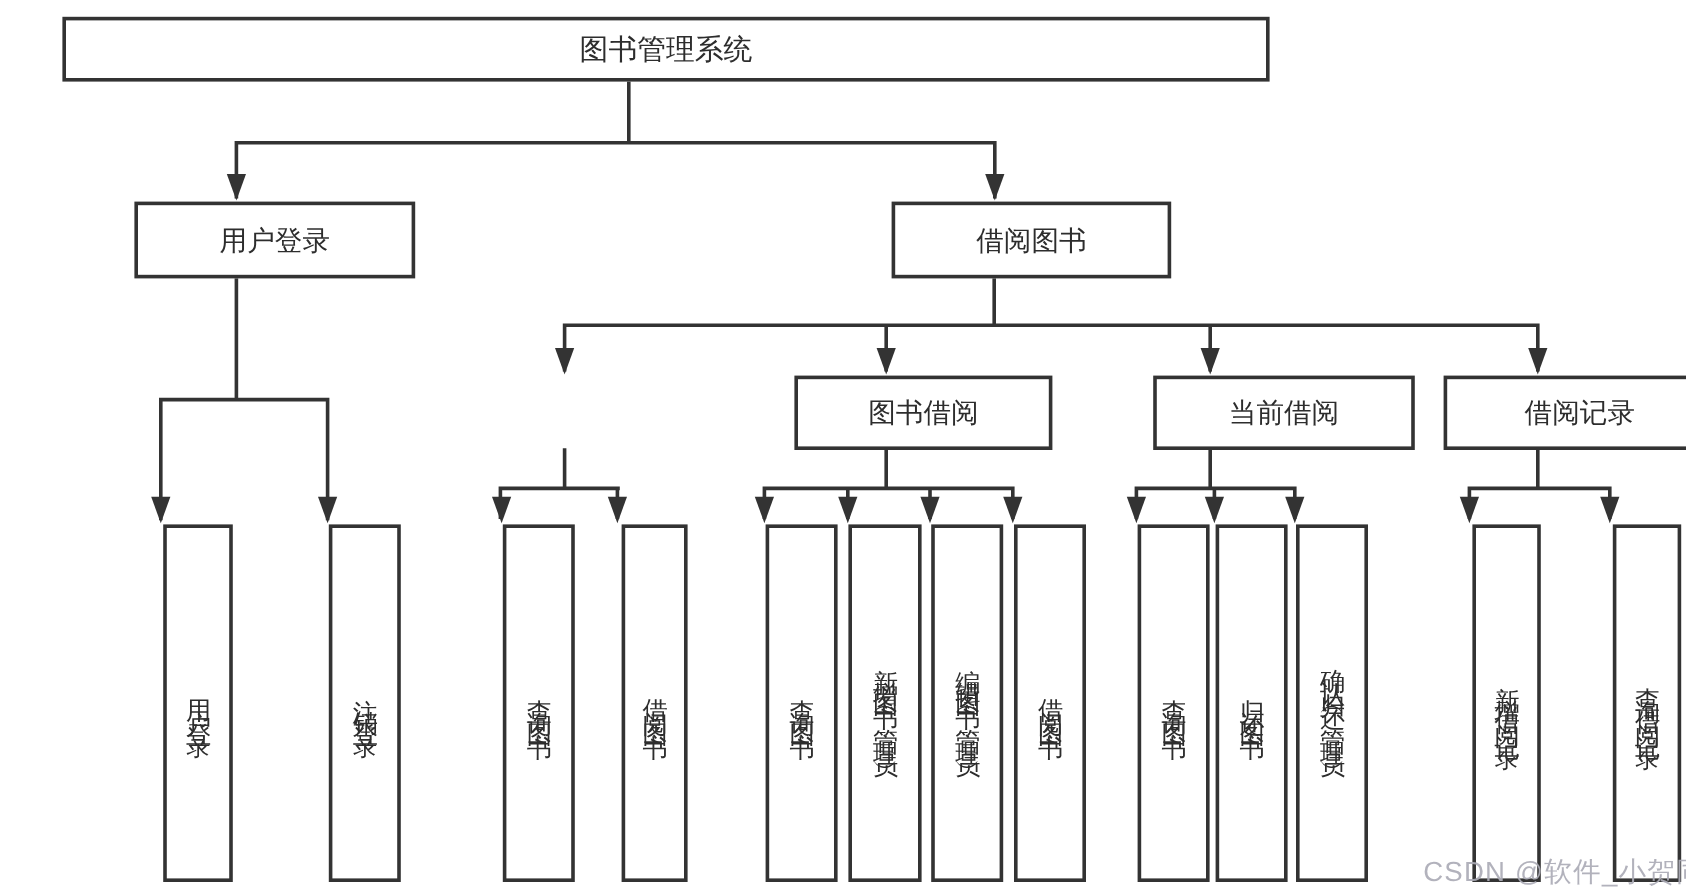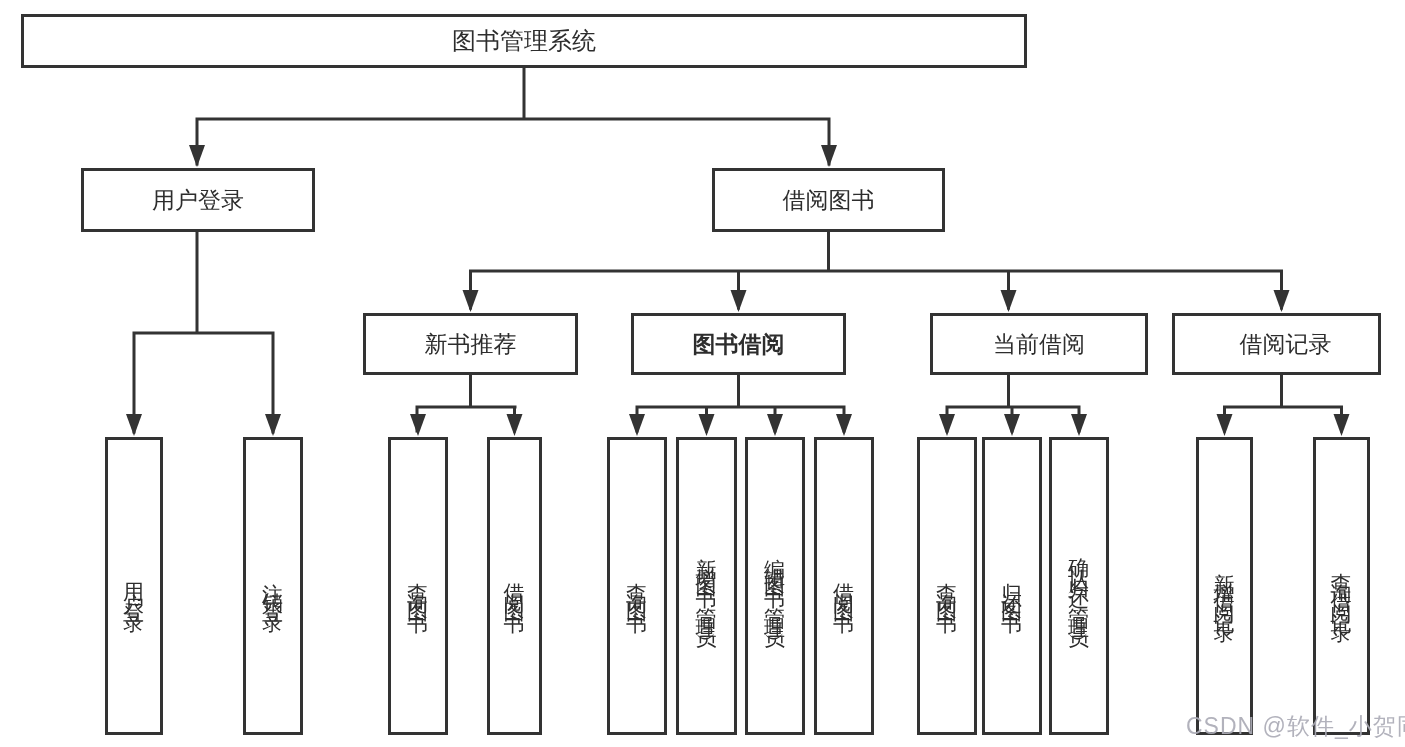--- a/index.html
+++ b/index.html
@@ -25,20 +25,21 @@
   .node {
     position: absolute;
     box-sizing: border-box;
     background: #ffffff;
     border: 3px solid #333333;
     display: flex;
     align-items: center;
     justify-content: center;
     z-index: 2;
     text-align: center;
+    margin-left: 31px;
   }
   .node-root {
     left: 21px; top: 14px;
     width: 1006px; height: 54px;
     font-size: 24px;
   }
   .node-l1 {
     top: 168px;
     height: 64px;
     font-size: 23px;
@@ -112,24 +113,21 @@
     <span>图书管理系统</span>
   </div>
 
   <div class="node node-l1" style="left:81px; width:234px;">
     <span>用户登录</span>
   </div>
   <div class="node node-l1" style="left:712px; width:233px;">
     <span>借阅图书</span>
   </div>
 
-  <div class="node node-l2" style="left:363px; width:215px;">
-    <span>新书推荐</span>
-  </div>
-  <div class="node node-l2" style="left:631px; width:215px;font-weight:bold;">
+  <div class="node node-l2" style="left:631px; width:215px;">
     <span>图书借阅</span>
   </div>
   <div class="node node-l2" style="left:930px; width:218px;">
     <span>当前借阅</span>
   </div>
   <div class="node node-l2" style="left:1172px; width:209px;padding-left:18px;">
     <span>借阅记录</span>
   </div>
 
   <div class="node leaf" style="left:105px; width:58px;">

